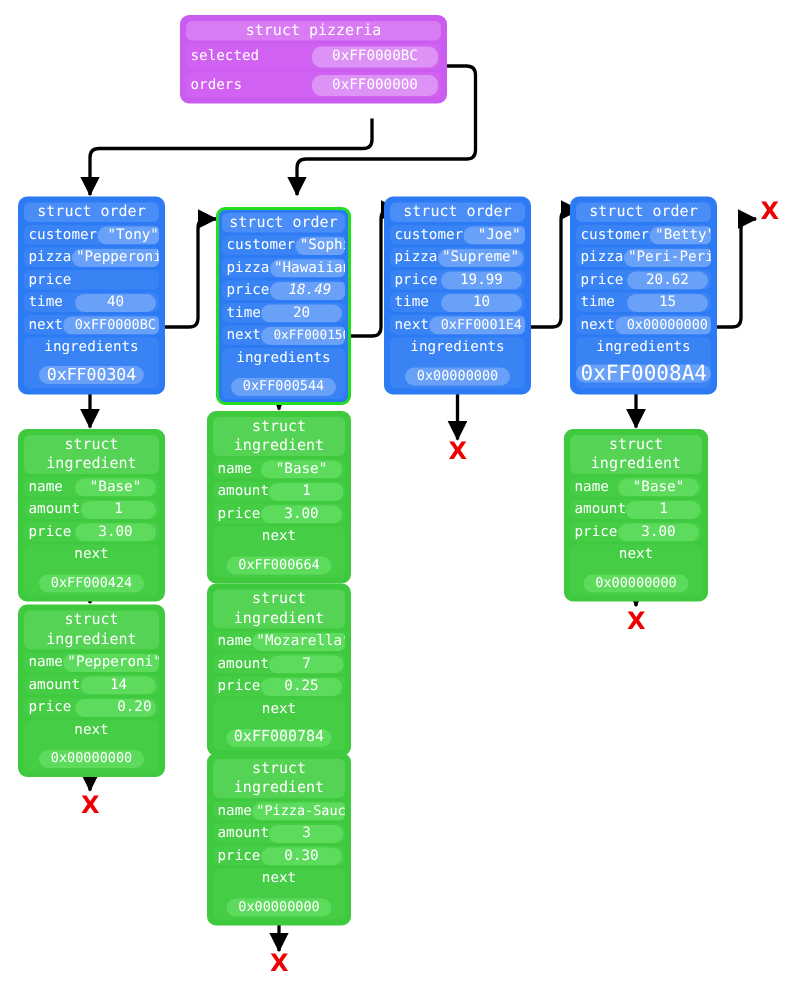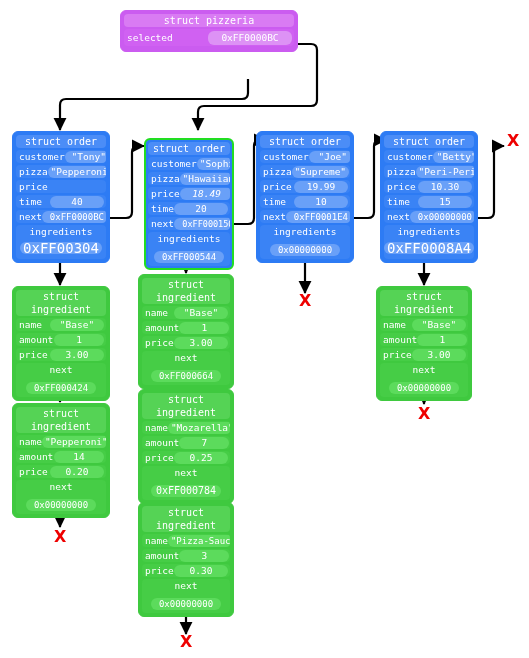--- a/index.html
+++ b/index.html
@@ -88,20 +88,24 @@
       <path d="M424,382 L424,404"></path>
     </g>
   </svg>
 
   <div class="node purple" style="left:120px;top:10px;width:178px;">
     <div class="title">struct pizzeria</div>
     <div class="row" style="height:17px;gap:20px;">
       <span class="key" style="line-height:17px;">selected</span>
       <span class="val" style="line-height:14px;min-width:78px;">0xFF0000BC</span>
     </div>
+    <div class="row" style="height:17px;margin-bottom:0;">
+      <span class="key" style="line-height:17px;">orders</span>
+      <span class="val" style="line-height:14px;min-width:78px;">0xFF000000</span>
+    </div>
   </div>
 
   <div class="node blue" style="left:12px;top:131px;width:98px;">
     <div class="title">struct order</div>
     <div class="row">
       <span class="key">customer</span>
       <span class="val" style="min-width:42px;">"Tony"</span>
     </div>
     <div class="row">
       <span class="key">pizza</span>
@@ -114,21 +118,21 @@
     <div class="row">
       <span class="key">time</span>
       <span class="val" style="min-width:48px;">40</span>
     </div>
     <div class="row">
       <span class="key">next</span>
       <span class="val" style="min-width:64px;font-size:9px;">0xFF0000BC</span>
     </div>
     <div class="row stack" style="margin-bottom:0;">
       <span class="key">ingredients</span>
-      <span class="val" style="min-width:64px;font-size:14px;">0xFF00304</span>
+      <span class="val" style="min-width:64px;font-size:11px;">0xFF00304</span>
     </div>
   </div>
 
   <div class="node blue sel" style="left:144px;top:138px;width:90px;">
     <div class="title">struct order</div>
     <div class="row">
       <span class="key">customer</span>
       <span class="val">"Sophia"</span>
     </div>
     <div class="row">
@@ -186,21 +190,21 @@
     <div class="row">
       <span class="key">customer</span>
       <span class="val" style="min-width:42px;">"Betty"</span>
     </div>
     <div class="row">
       <span class="key">pizza</span>
       <span class="val">"Peri-Peri"</span>
     </div>
     <div class="row">
       <span class="key">price</span>
-      <span class="val" style="min-width:48px;">10.30</span>
+      <span class="val" style="min-width:48px;">20.62</span>
     </div>
     <div class="row">
       <span class="key">time</span>
       <span class="val" style="min-width:48px;">15</span>
     </div>
     <div class="row">
       <span class="key">next</span>
       <span class="val" style="min-width:64px;font-size:9px;">0x00000000</span>
     </div>
     <div class="row stack" style="margin-bottom:0;">
@@ -234,21 +238,21 @@
     <div class="row">
       <span class="key">name</span>
       <span class="val">"Pepperoni"</span>
     </div>
     <div class="row">
       <span class="key">amount</span>
       <span class="val" style="min-width:44px;">14</span>
     </div>
     <div class="row">
       <span class="key">price</span>
-      <span class="val" style="min-width:48px;">0.20</span>
+      <span class="val" style="min-width:48px;text-align:right;">0.20</span>
     </div>
     <div class="row stack" style="margin-bottom:0;">
       <span class="key">next</span>
       <span class="val" style="min-width:64px;font-size:9px;">0x00000000</span>
     </div>
   </div>
 
   <div class="node green" style="left:138px;top:274px;width:96px;">
     <div class="title">struct ingredient</div>
     <div class="row">

